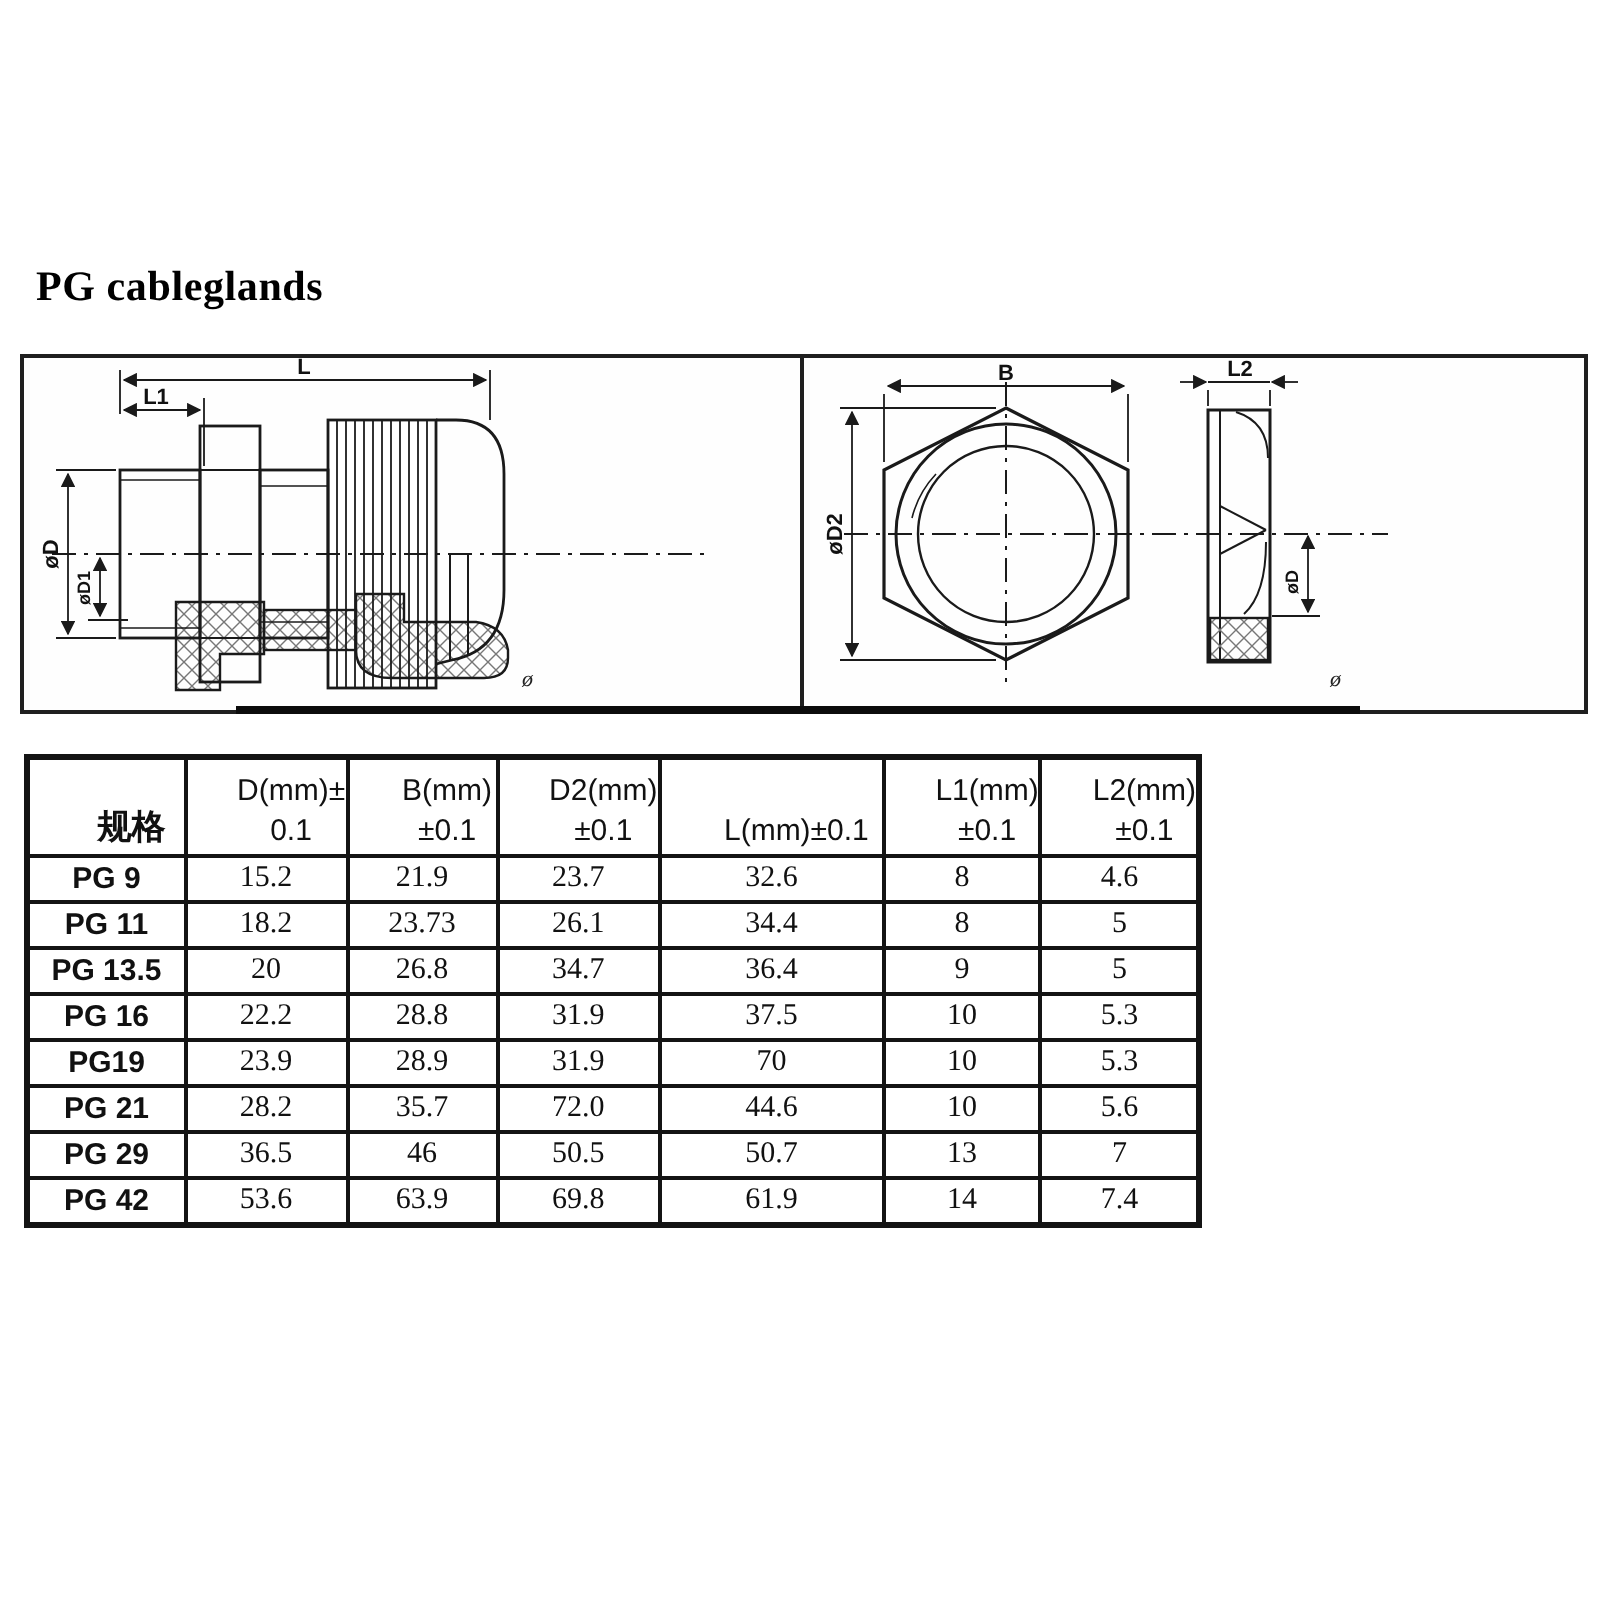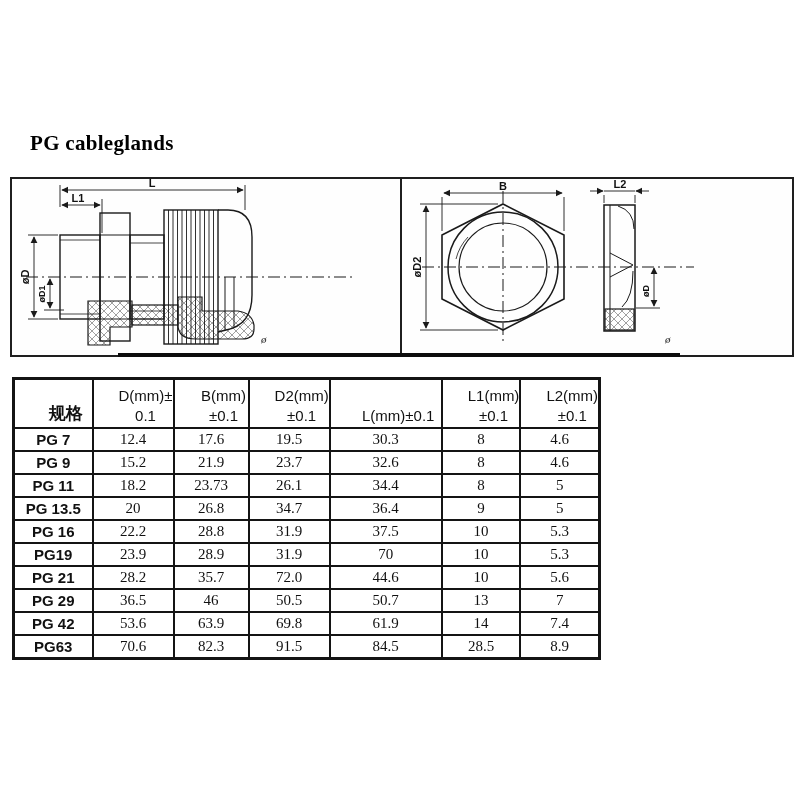--- a/index.html
+++ b/index.html
@@ -1,19 +1,19 @@
 <!DOCTYPE html>
 <html><head>
 <meta charset="utf-8">
 <style>
   html,body{margin:0;padding:0;background:#ffffff;}
   .canvas{position:relative;width:800px;height:800px;background:#ffffff;overflow:hidden;
           font-family:"Liberation Sans",sans-serif;color:#111;}
   .page-title{position:absolute;left:18px;top:131px;font-family:"Liberation Serif",serif;
-              font-weight:bold;font-size:21px;color:#000;letter-spacing:.3px;margin-left:12px;}
+              font-weight:bold;font-size:21px;color:#000;letter-spacing:.3px;}
   .panels{position:absolute;left:10px;top:177px;width:780px;height:176px;
           border:2px solid #1f1f1f;background:#fefefe;}
   .panel-divider{position:absolute;left:388px;top:0;width:2px;height:176px;background:#1f1f1f;}
   .panel-svg{position:absolute;top:0;height:176px;}
   .panel-svg.left{left:0;width:388px;}
   .panel-svg.right{left:390px;width:390px;}
   .panel-shadow{position:absolute;left:118px;top:353px;width:562px;height:4px;background:#0c0c0c;}
   svg text.dim{font-family:"Liberation Sans",sans-serif;font-size:11px;font-weight:bold;fill:#111;}
   svg text.dim.small{font-size:9px;}
   svg text.stray{font-family:"Liberation Serif",serif;font-size:11px;fill:#222;font-style:italic;}
@@ -232,29 +232,20 @@
             <span class="hline">±0.1</span>
         </th>
         <th>
           <span class="hline">L2(mm)</span>
             <span class="hline">±0.1</span>
         </th>
       </tr>
     </thead>
     <tbody>
 
-    <tr>
-        <td class="spec">PG 7</td>
-        <td>12.4</td>
-        <td>17.6</td>
-        <td>19.5</td>
-        <td>30.3</td>
-        <td>8</td>
-        <td>4.6</td>
-      </tr>
         <tr>
         <td class="spec">PG 9</td>
         <td>15.2</td>
         <td>21.9</td>
         <td>23.7</td>
         <td>32.6</td>
         <td>8</td>
         <td>4.6</td>
       </tr>
         <tr>
@@ -313,25 +304,16 @@
       </tr>
         <tr>
         <td class="spec">PG 42</td>
         <td>53.6</td>
         <td>63.9</td>
         <td>69.8</td>
         <td>61.9</td>
         <td>14</td>
         <td>7.4</td>
       </tr>
-        <tr>
-        <td class="spec">PG63</td>
-        <td>70.6</td>
-        <td>82.3</td>
-        <td>91.5</td>
-        <td>84.5</td>
-        <td>28.5</td>
-        <td>8.9</td>
-      </tr>
       </tbody>
   </table>
 
 </div>
 
 </body></html>

